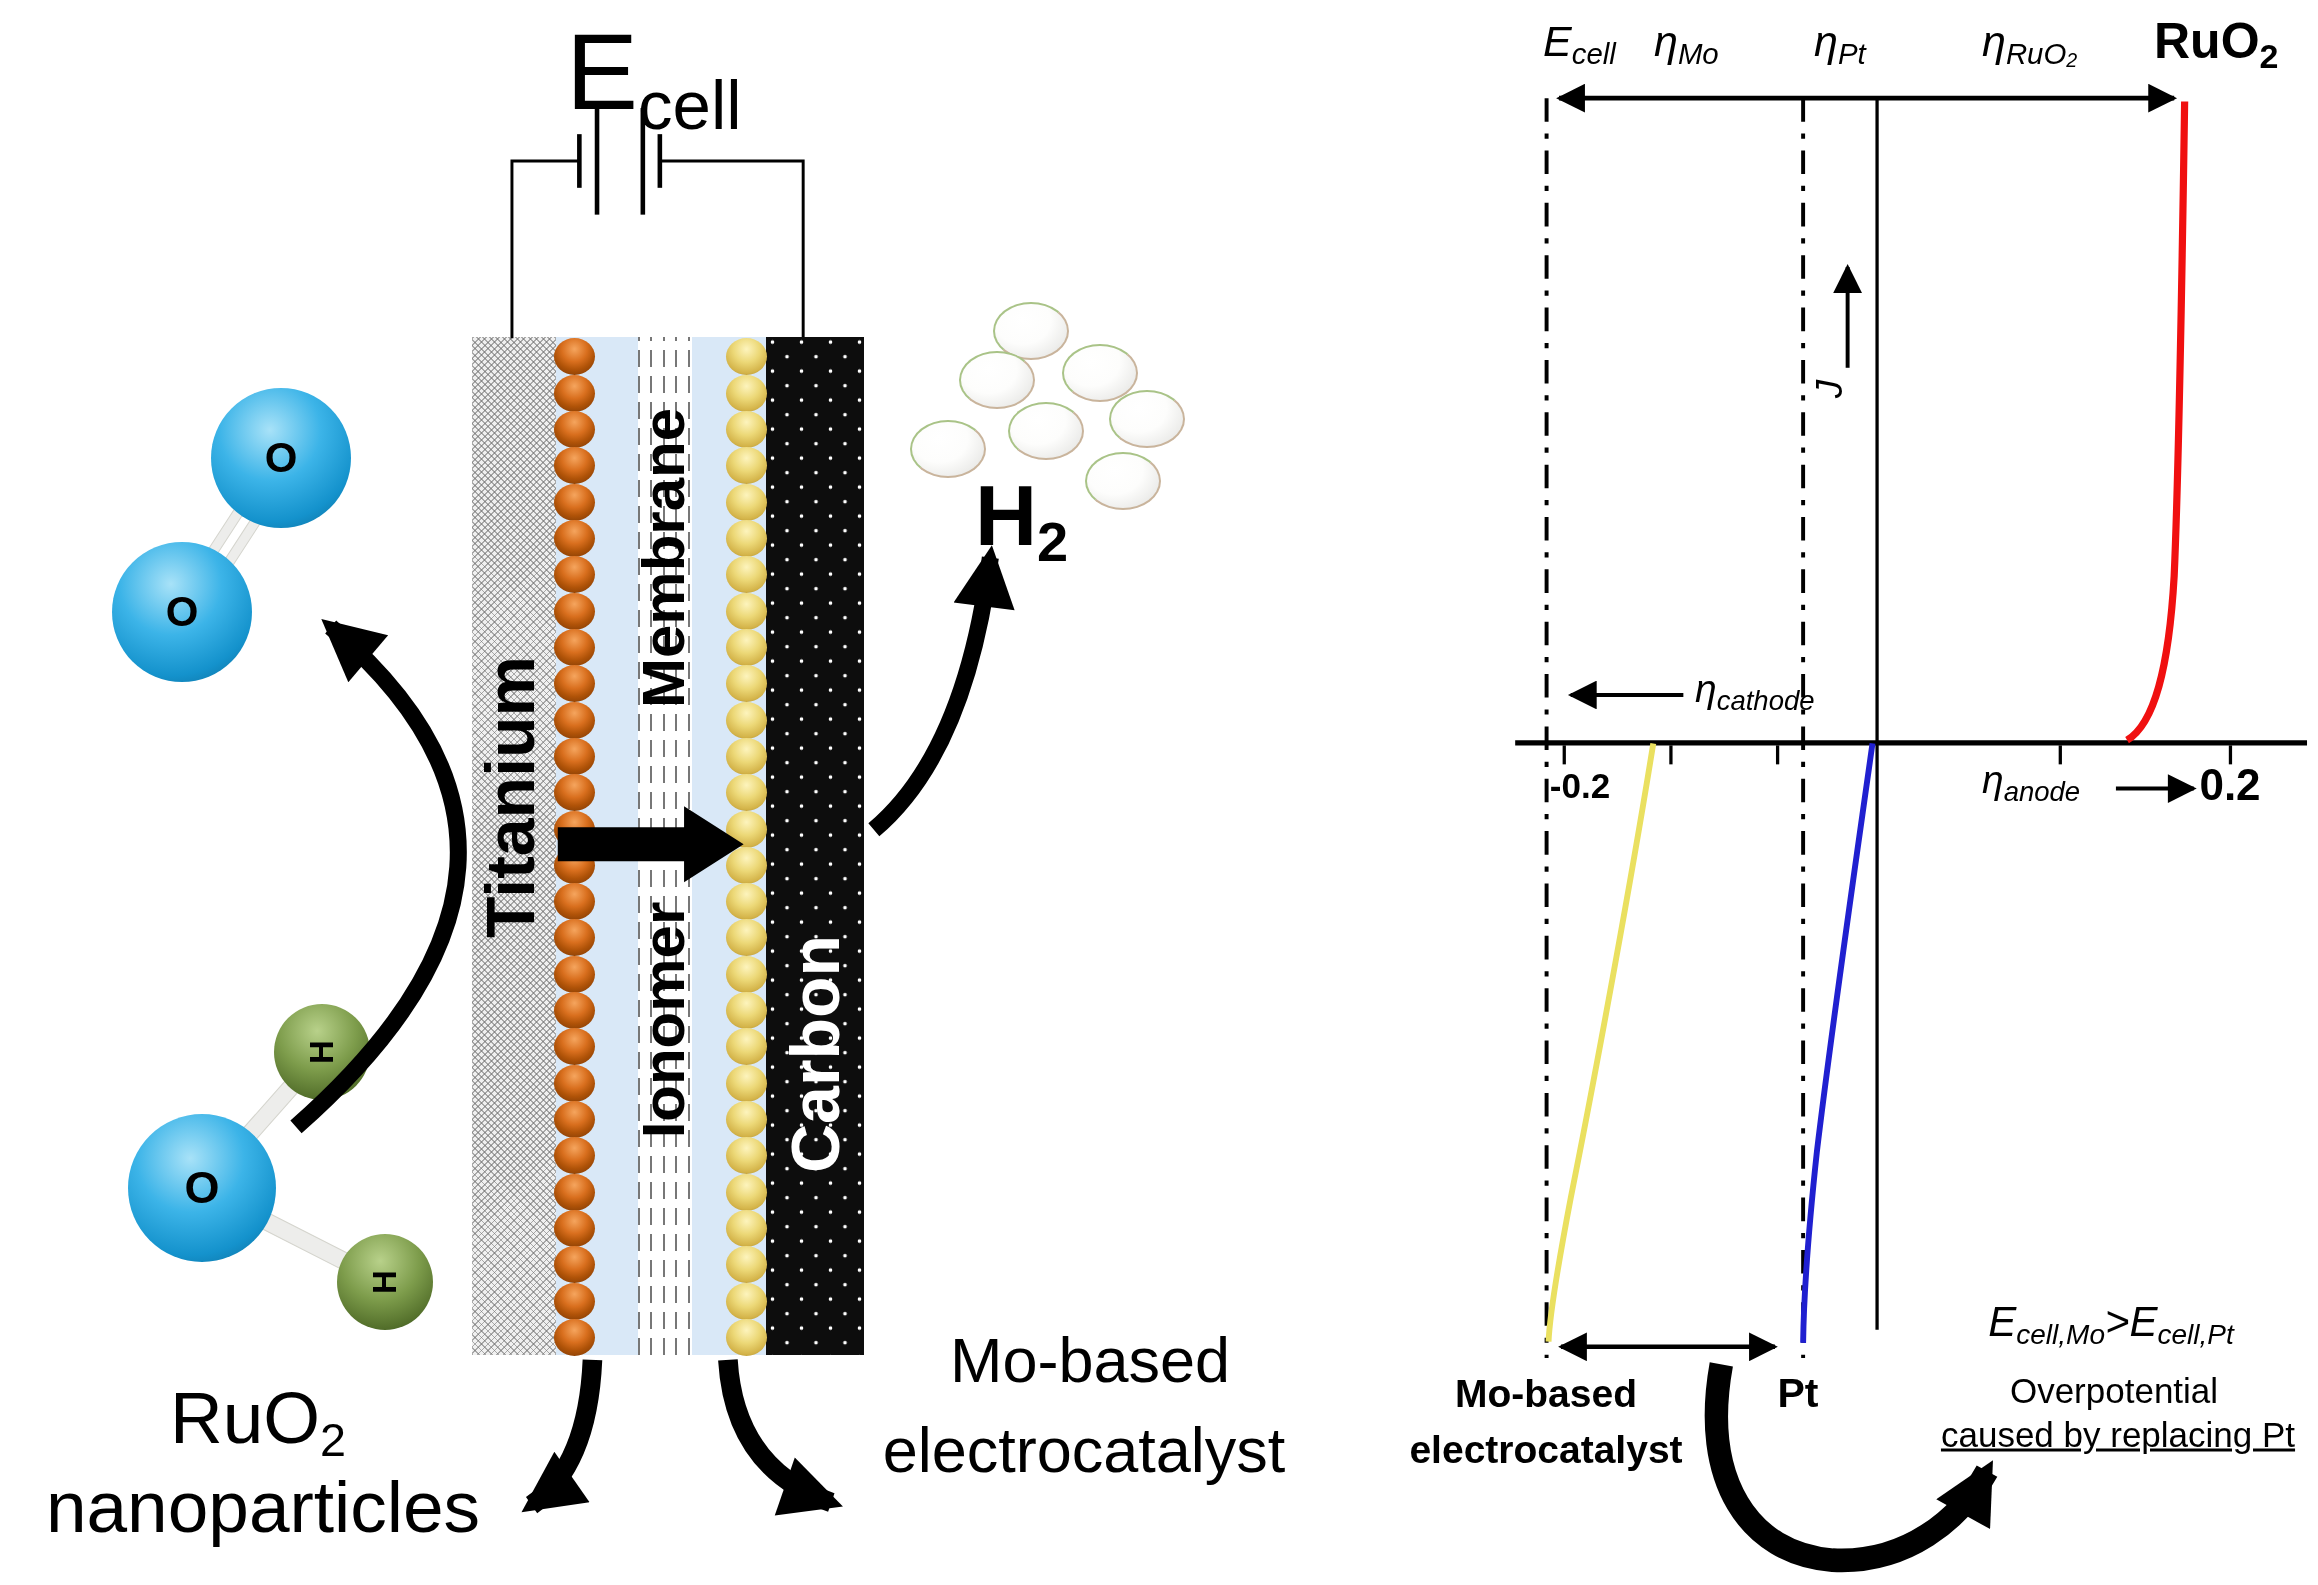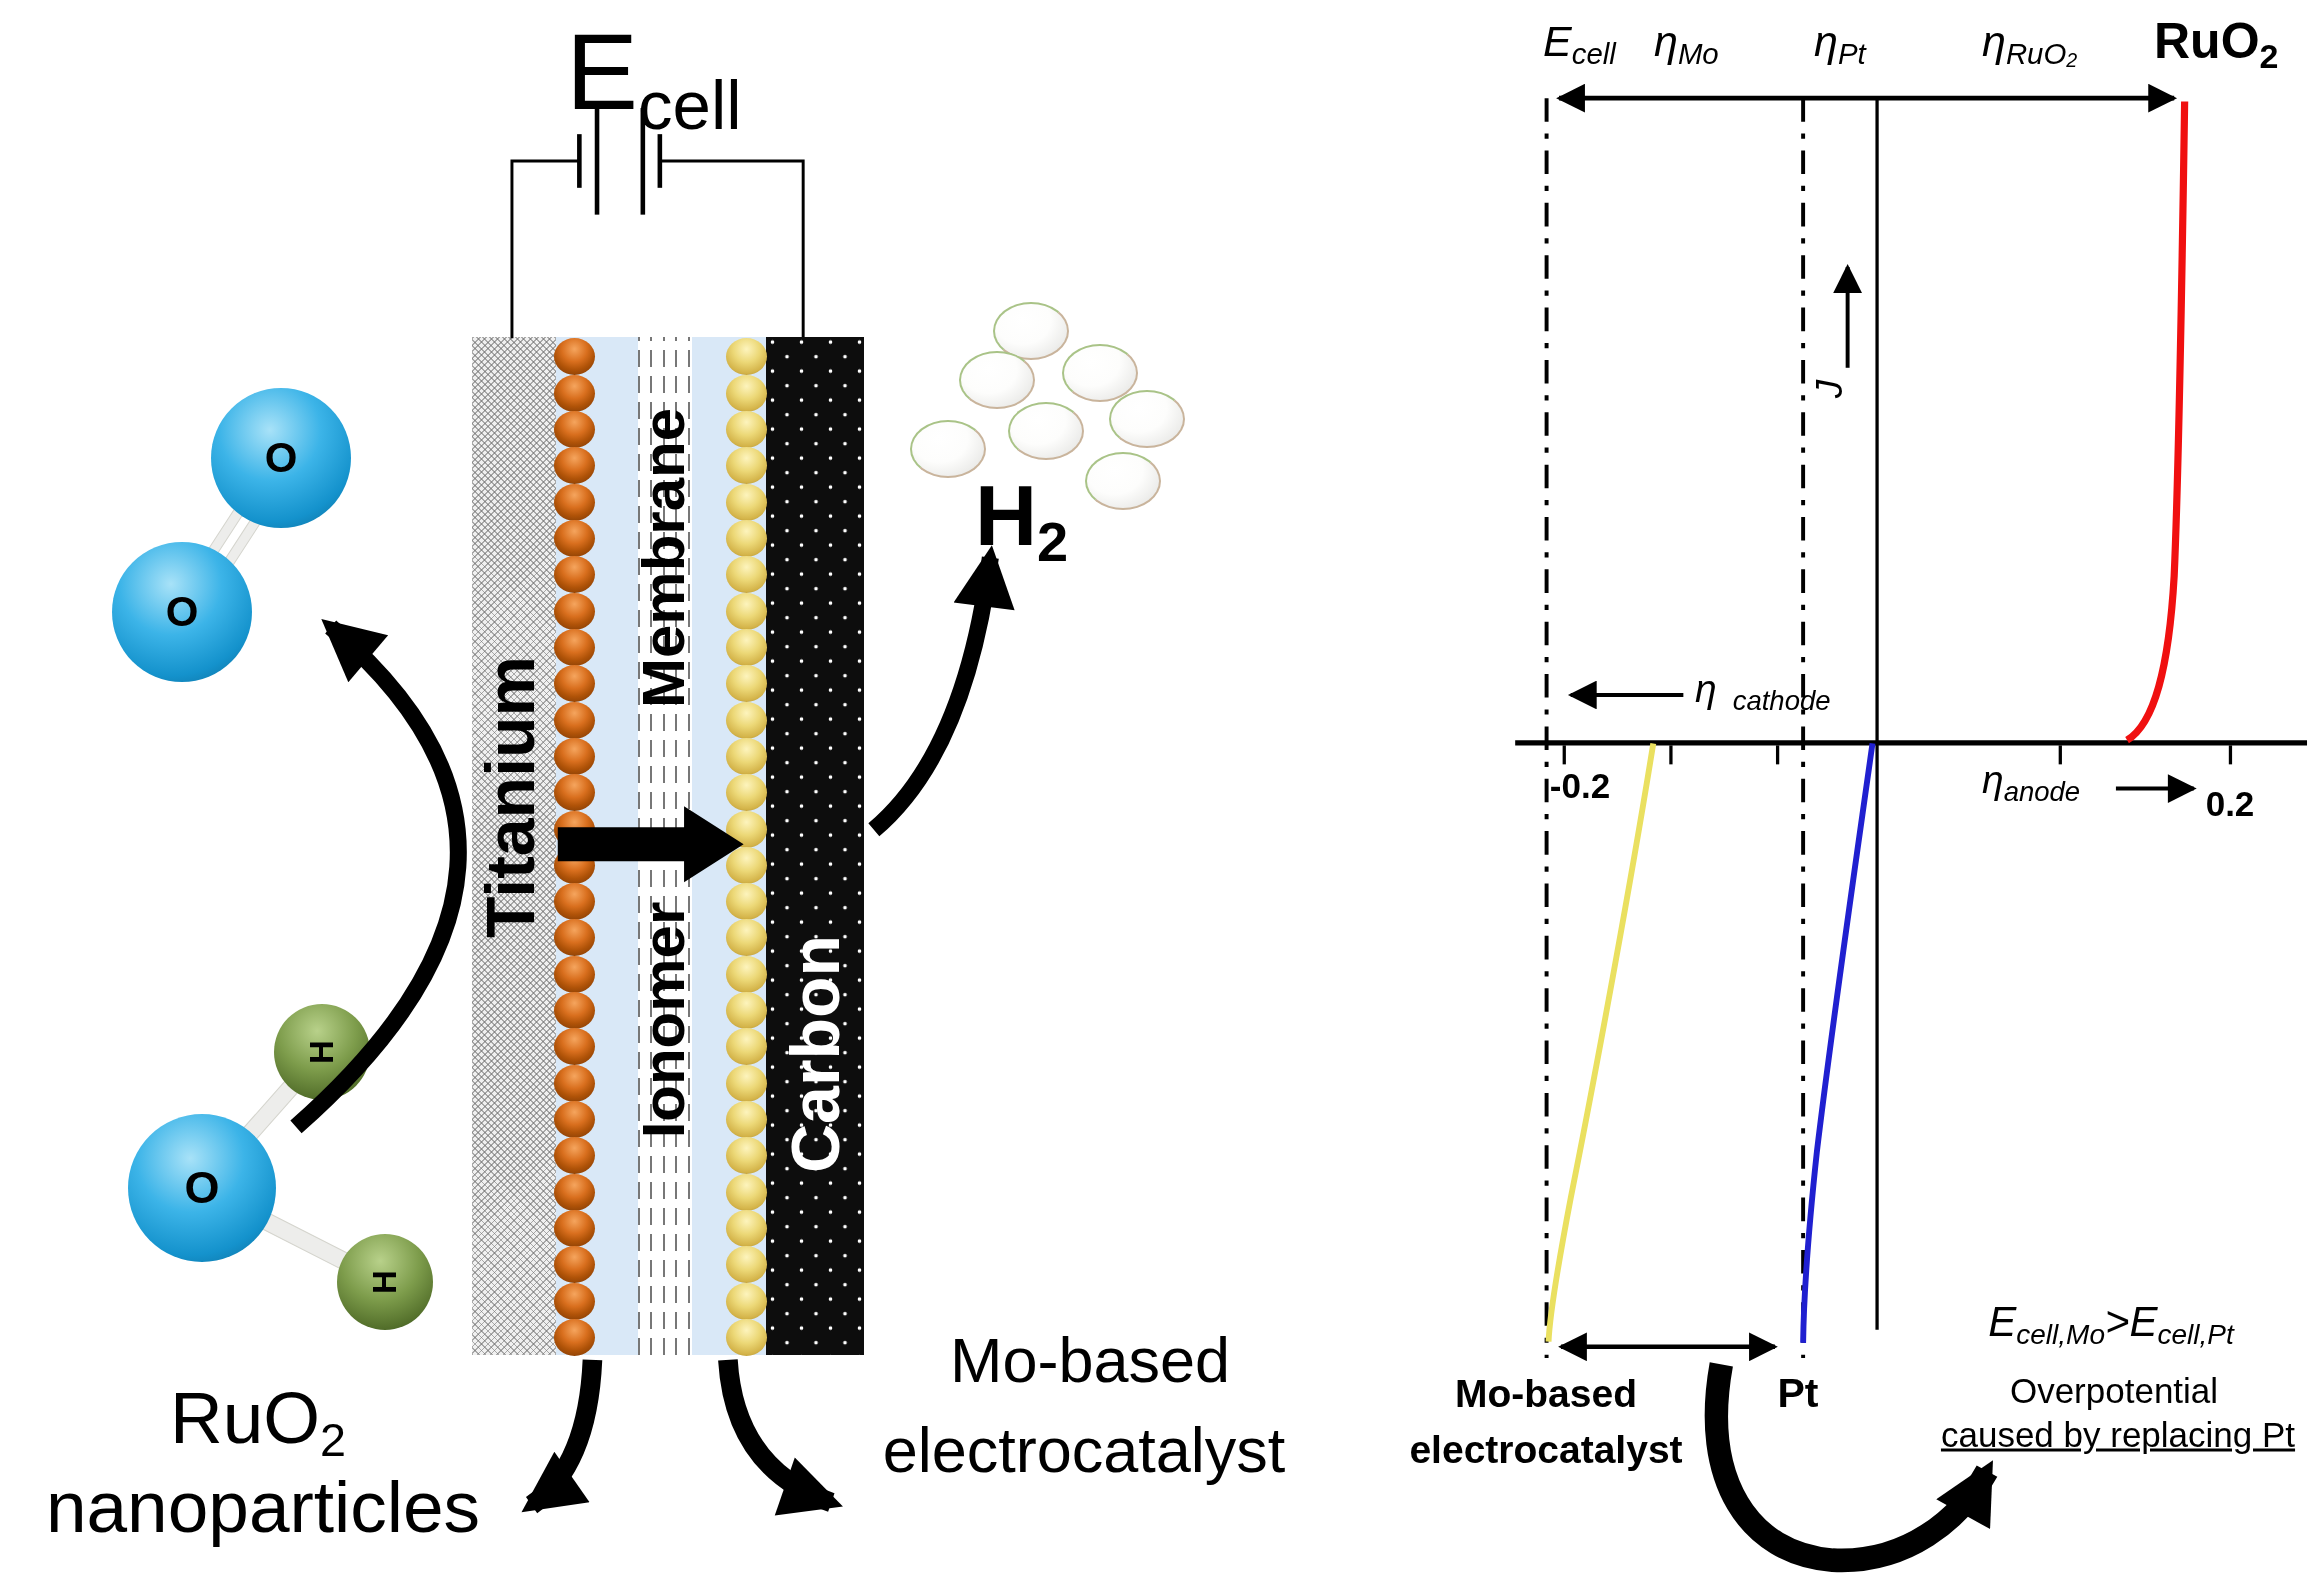--- a/index.html
+++ b/index.html
@@ -236,28 +236,28 @@
   <div class="lbl it" style="left:1982px;top:19.6px;">
     <span style="font-size:43px;">η</span><span class="sb" style="font-size:29.4px;">RuO</span><span class="sb" style="font-size:19.6px;top:0.6em;">2</span>
   </div>
   <div class="lbl bold" style="left:2154px;top:16.4px;">
     <span style="font-size:50px;">RuO</span><span class="sb bold" style="font-size:34px;">2</span>
   </div>
 
   <div class="lbl it" style="left:1829px;top:389px;font-size:37px;transform:translate(-50%,-50%) rotate(-90deg);">J</div>
 
   <div class="lbl it" style="left:1695px;top:669px;">
-    <span style="font-size:39px;">η</span><span class="sb" style="font-size:27.5px;margin-left:16px;">cathode</span>
+    <span style="font-size:39px;">η</span><span class="sb" style="font-size:27.5px;">cathode</span>
   </div>
   <div class="lbl it" style="left:1982px;top:760px;">
     <span style="font-size:39px;">η</span><span class="sb" style="font-size:27.5px;">anode</span>
   </div>
 
   <div class="lbl ctr bold" style="left:1580px;top:785px;font-size:35px;">-0.2</div>
-  <div class="lbl ctr bold" style="left:2230px;top:785px;font-size:35px;margin-top:18px;">0.2</div>
+  <div class="lbl ctr bold" style="left:2230px;top:785px;font-size:44px;">0.2</div>
 
   <div class="lbl ctr bold" style="left:1546px;top:1393px;font-size:39px;">Mo-based</div>
   <div class="lbl ctr bold" style="left:1546px;top:1449px;font-size:39px;">electrocatalyst</div>
   <div class="lbl ctr bold" style="left:1798px;top:1393px;font-size:41px;">Pt</div>
 
   <div class="lbl ctr it" style="left:2111px;top:1322px;">
     <span style="font-size:42px;">E</span><span class="sb" style="font-size:28px;">cell,Mo</span><span style="font-size:42px;">&gt;</span><span style="font-size:42px;">E</span><span class="sb" style="font-size:28px;">cell,Pt</span>
   </div>
   <div class="lbl ctr" style="left:2114px;top:1390px;font-size:35px;">Overpotential</div>
   <div class="lbl ctr" style="left:2118px;top:1434px;font-size:35px;text-decoration:underline;">caused by replacing Pt</div>

